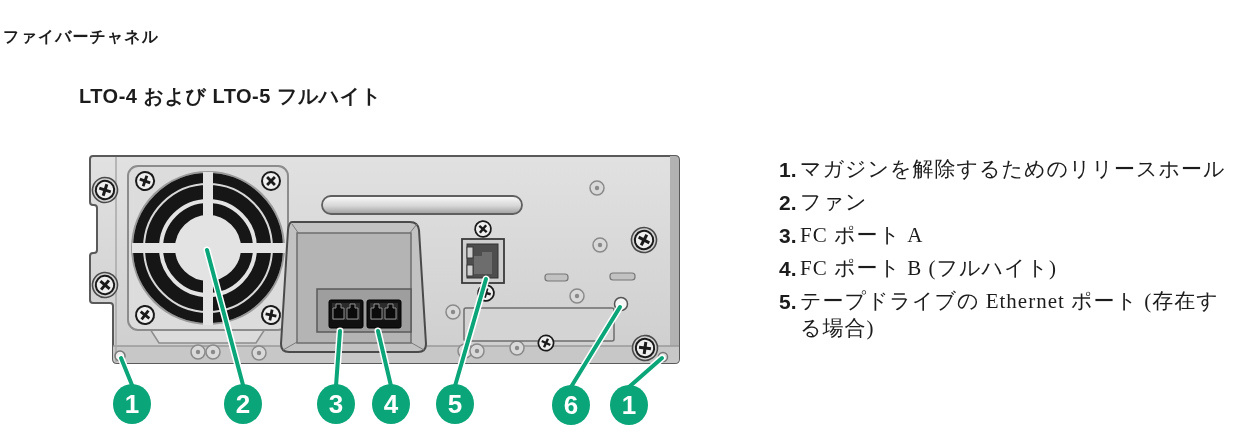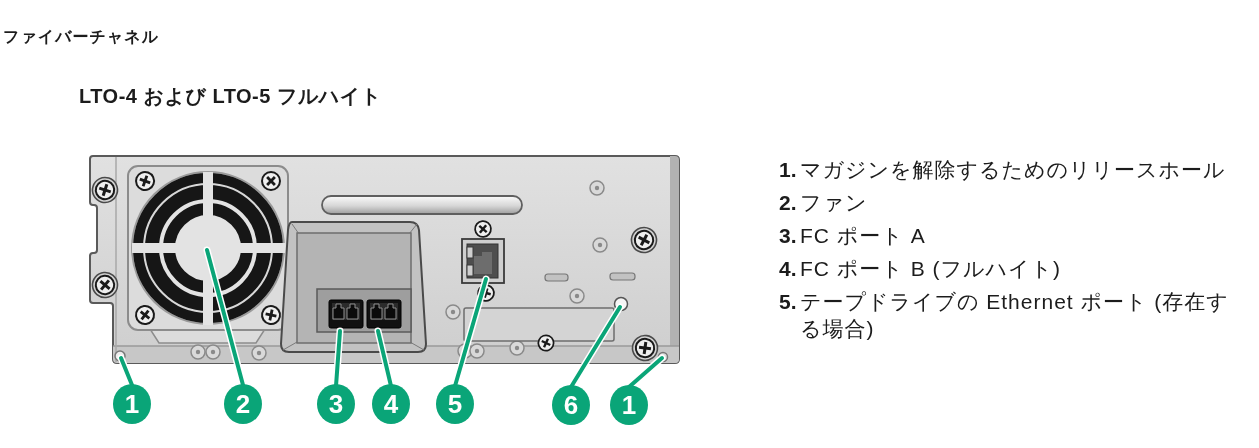--- a/index.html
+++ b/index.html
@@ -12,21 +12,21 @@
   }
   .page-subtitle{
     position:absolute;left:32px;top:66px;font-size:20px;font-weight:bold;letter-spacing:.5px;margin-left:47px;
   }
   .diagram-wrap{position:absolute;left:85px;top:145px;width:615px;height:290px;}
   .legend{
     position:absolute;left:779px;top:156px;width:458px;font-size:21px;line-height:27px;
   }
   .legend-item{display:flex;margin-bottom:6px;}
   .legend-num{font-weight:bold;flex:0 0 21px;}
-  .legend-text{flex:1;letter-spacing:1px;}
+  .legend-text{flex:1;letter-spacing:1px;font-family:Liberation Serif, serif;}
   svg text.callout-num{
     font-family:"Liberation Sans","DejaVu Sans",sans-serif;font-weight:bold;font-size:26px;
   }
 </style>
 </head>
 <body>
 
 <h1 class="page-title">ファイバーチャネル</h1>
 <h2 class="page-subtitle">LTO-4 および LTO-5 フルハイト</h2>
 

